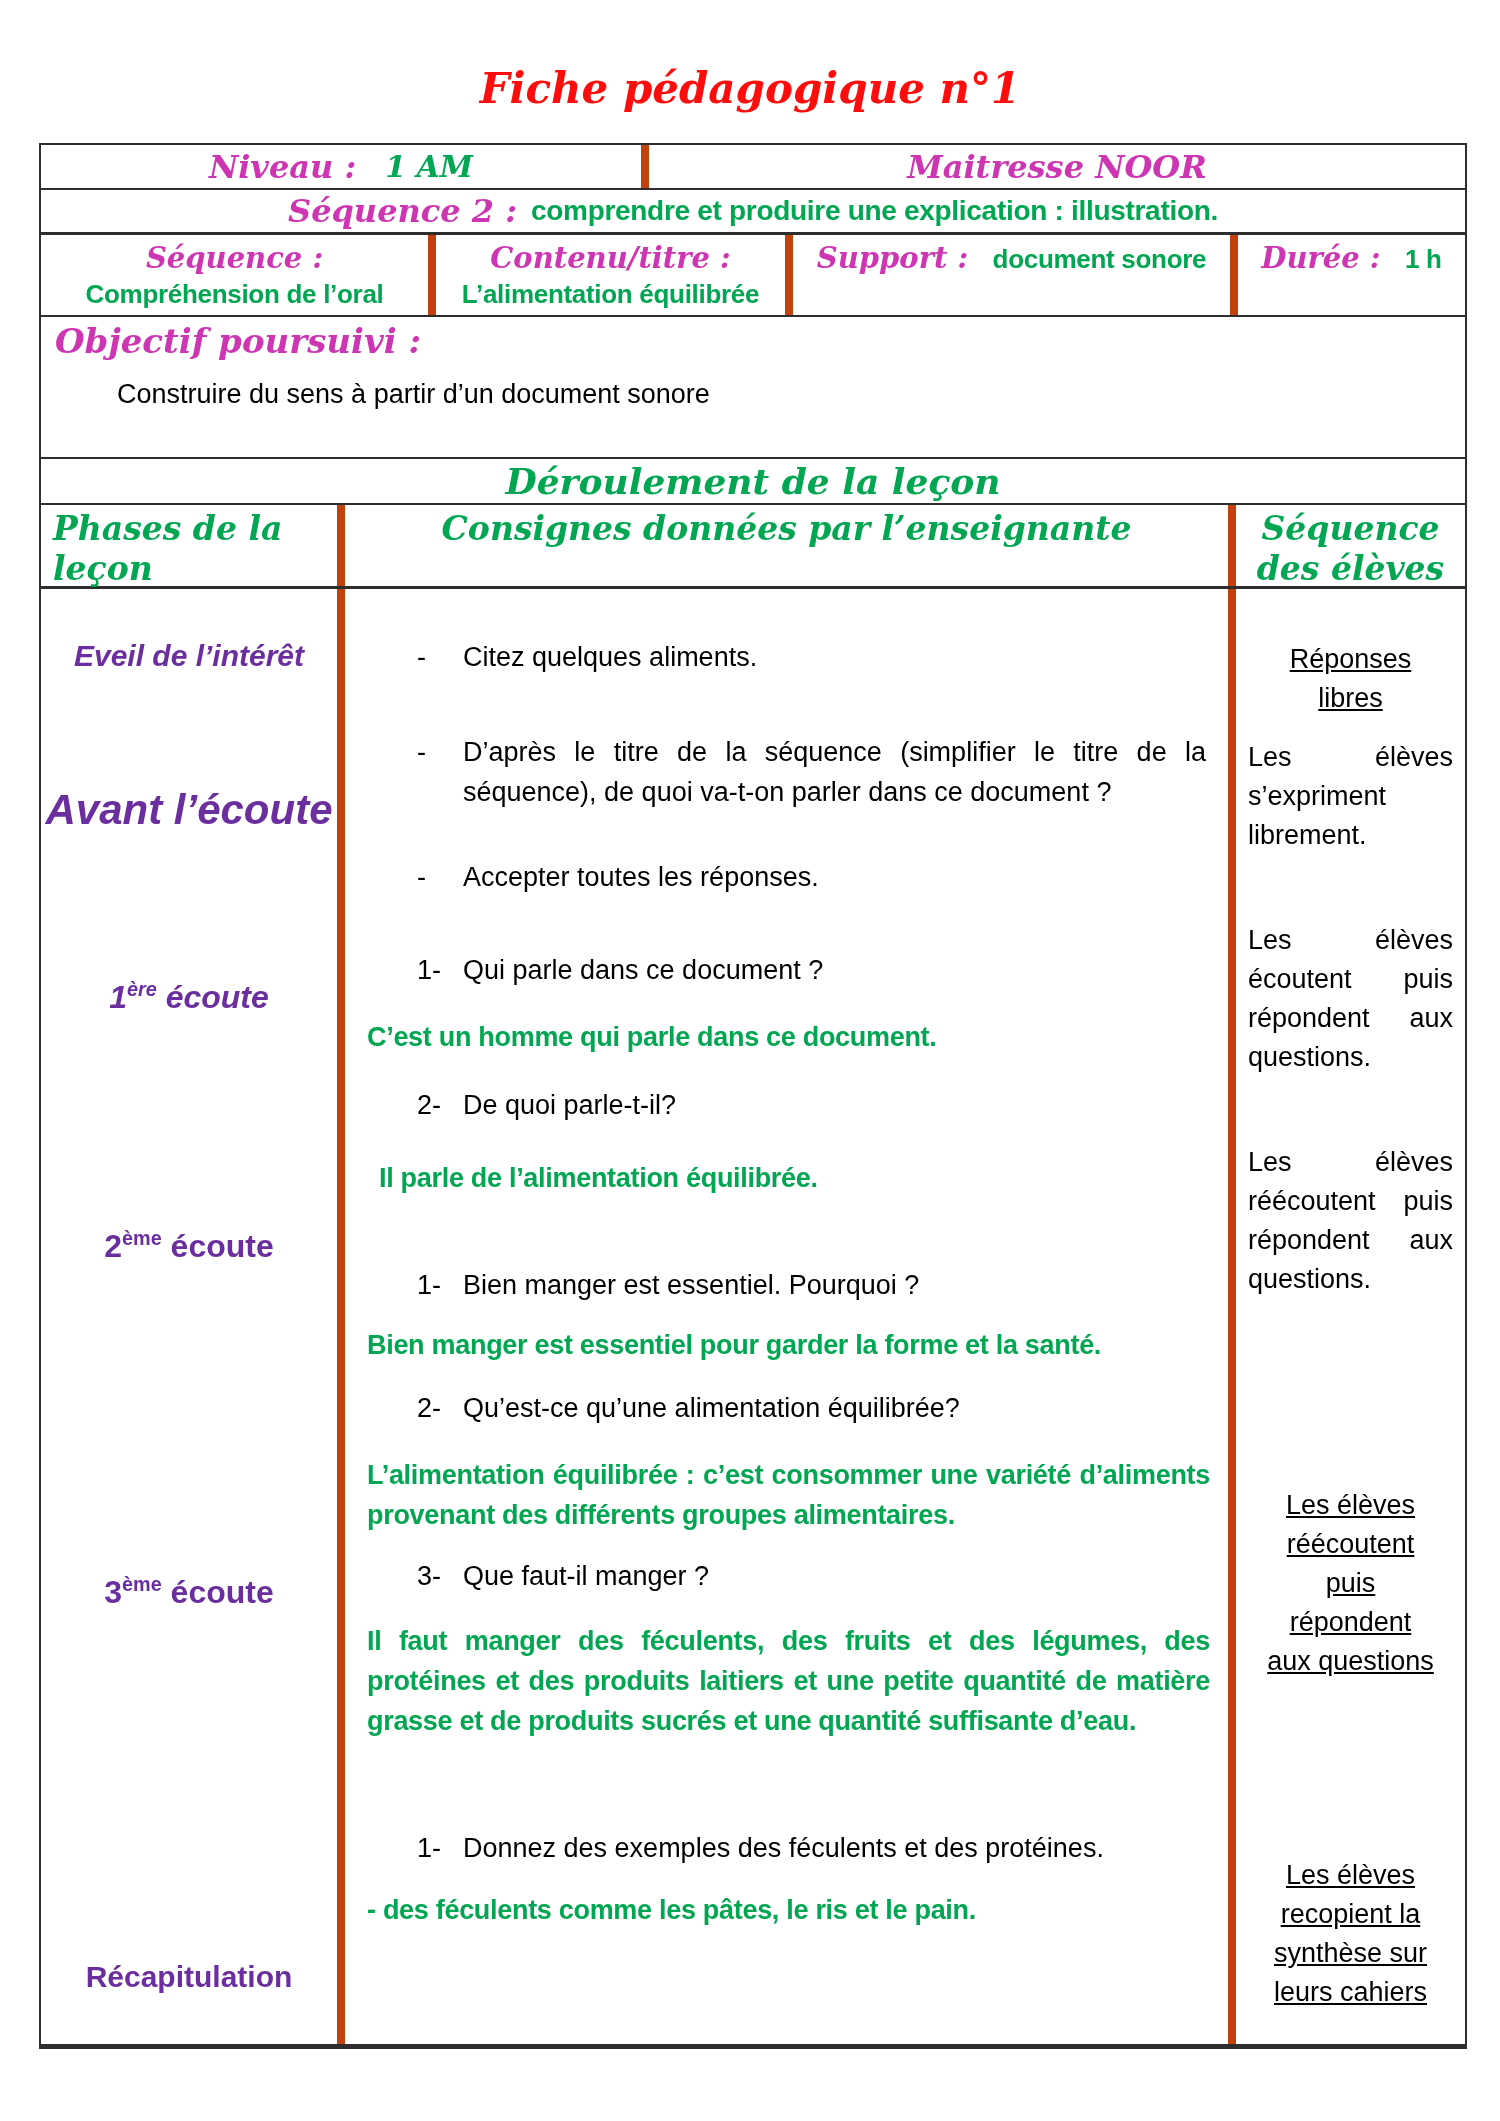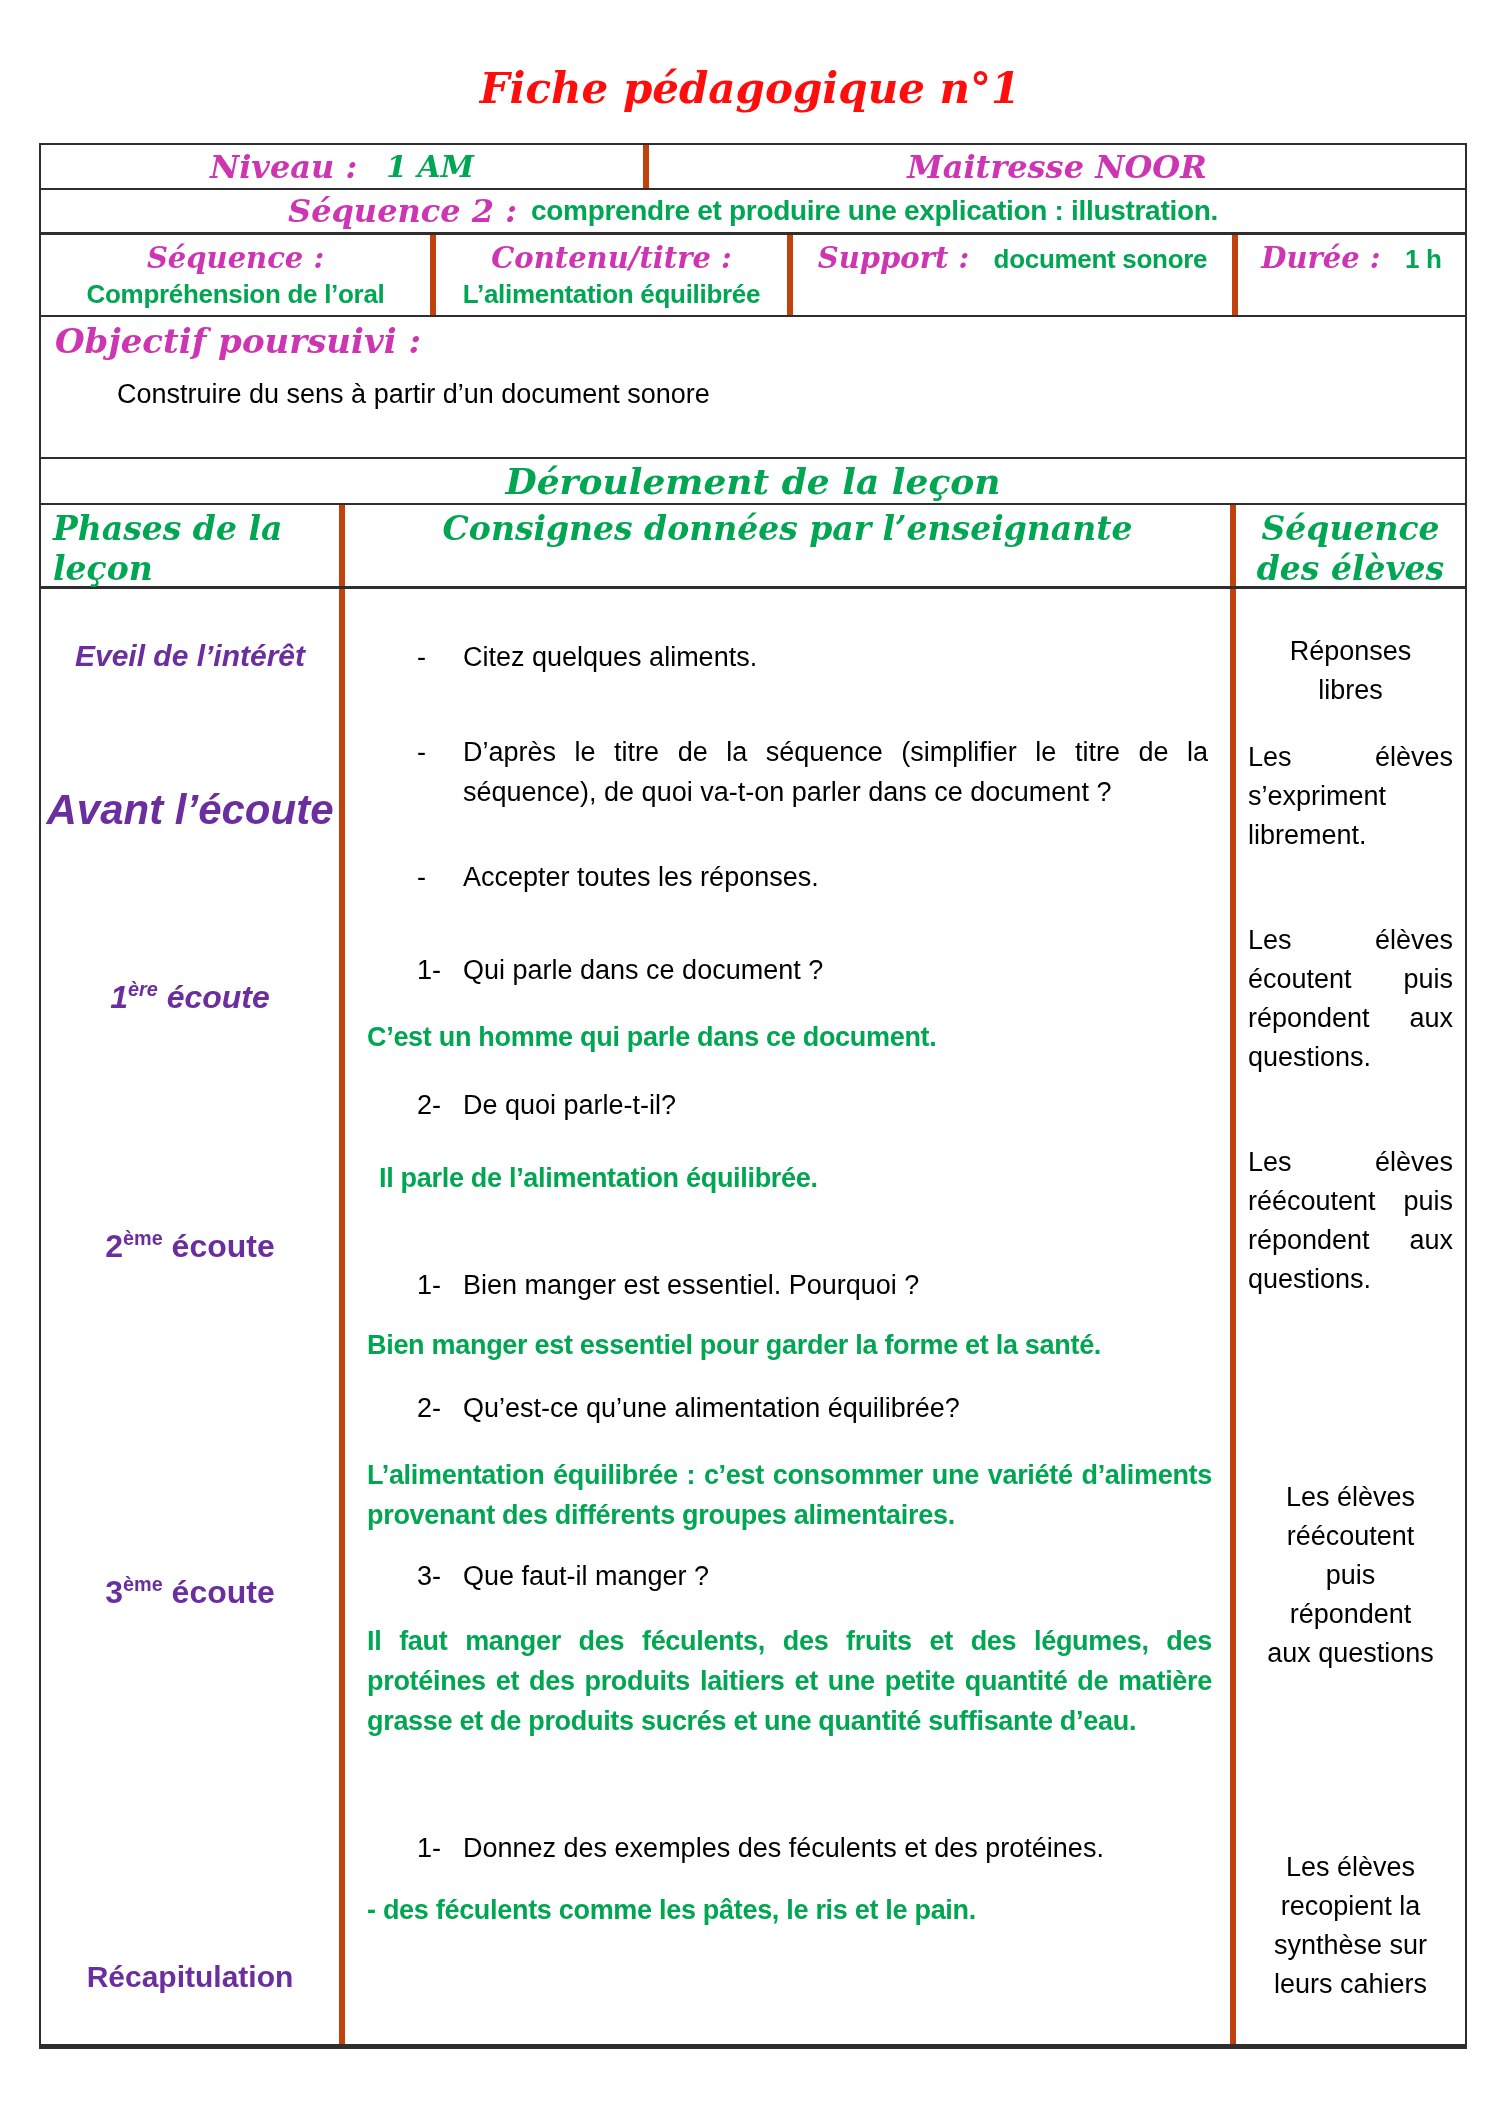--- a/index.html
+++ b/index.html
@@ -5,21 +5,21 @@
   html,body{margin:0;padding:0;background:#ffffff;}
   .page{position:relative;width:1500px;height:2121px;background:#ffffff;overflow:hidden;
         font-family:"Liberation Sans",sans-serif;color:#000;}
   .doc-title{position:absolute;left:0;top:64px;width:100%;text-align:center;
         font-family:"DejaVu Serif",serif;font-style:italic;font-weight:700;
         font-size:42px;color:#ff0d0d;}
   .table{position:absolute;left:39px;top:143px;width:1424px;border:2px solid #2e2e2e;box-sizing:content-box;}
   .row{display:flex;box-sizing:border-box;border-bottom:2px solid #2e2e2e;}
   .row.thick{border-bottom-width:3px;}
   .row:last-child{border-bottom:3px solid #2e2e2e;justify-content:space-between;}
-  .cell{box-sizing:border-box;border-right:6px solid #c2410c;position:relative;}
+  .cell{box-sizing:border-box;border-right:8px solid #c2410c;position:relative;}
   .cell:last-child{border-right:none;}
   .script{font-family:"DejaVu Serif",serif;font-style:italic;font-weight:700;}
   .magenta{color:#ce35b2;}
   .greenTxt{color:#00a651;}
   .gbold{color:#00a651;font-weight:700;letter-spacing:-0.3px;}
   
   .r1{height:45px;}
   .r1 .cell{display:flex;align-items:center;justify-content:center;}
   .fs32{font-size:32px;}
   .fs30{font-size:30px;}
@@ -56,21 +56,21 @@
   .phase sup{font-size:0.62em;}
   .q{position:absolute;left:72px;right:22px;display:flex;font-size:27px;line-height:40px;}
   .q .marker{flex:none;width:46px;}
   .q .text{text-align:justify;}
   .a{position:absolute;left:22px;right:18px;font-size:27px;line-height:40px;
      color:#00a651;font-weight:700;letter-spacing:-0.3px;text-align:justify;}
   .a.nj{text-align:left;}
   .act{position:absolute;left:12px;right:12px;font-size:27px;line-height:39px;}
   .act.just{text-align:justify;}
   .act.cen{text-align:center;}
-  .act .inner{display:block;margin:0 auto;}
+  .act .inner{display:block;margin:8px auto;text-decoration:underline;}
 </style>
 </head>
 <body>
 
 <div class="page">
 
   <div class="doc-title">Fiche pédagogique n°1</div>
 
   <div class="table">
 

